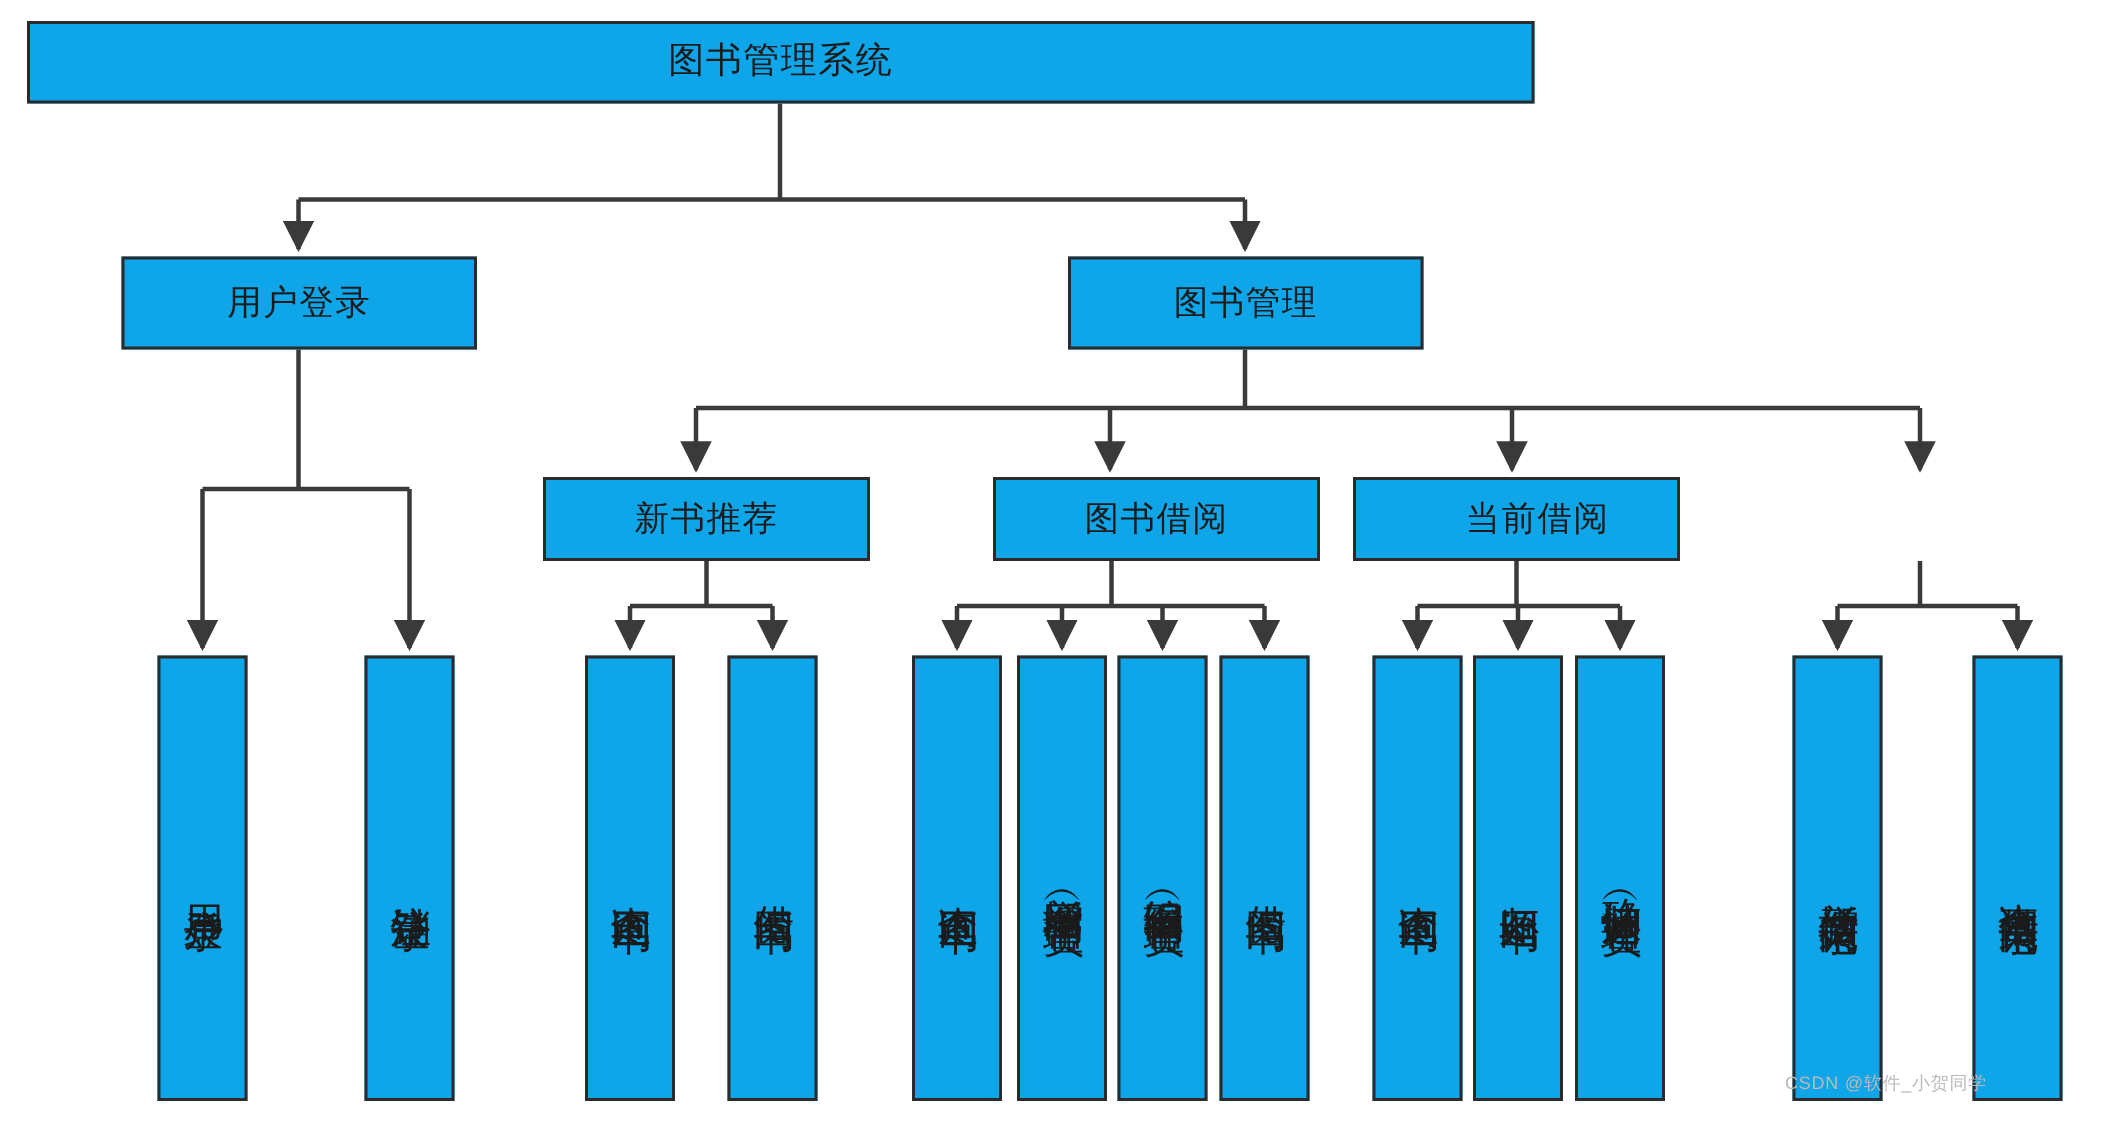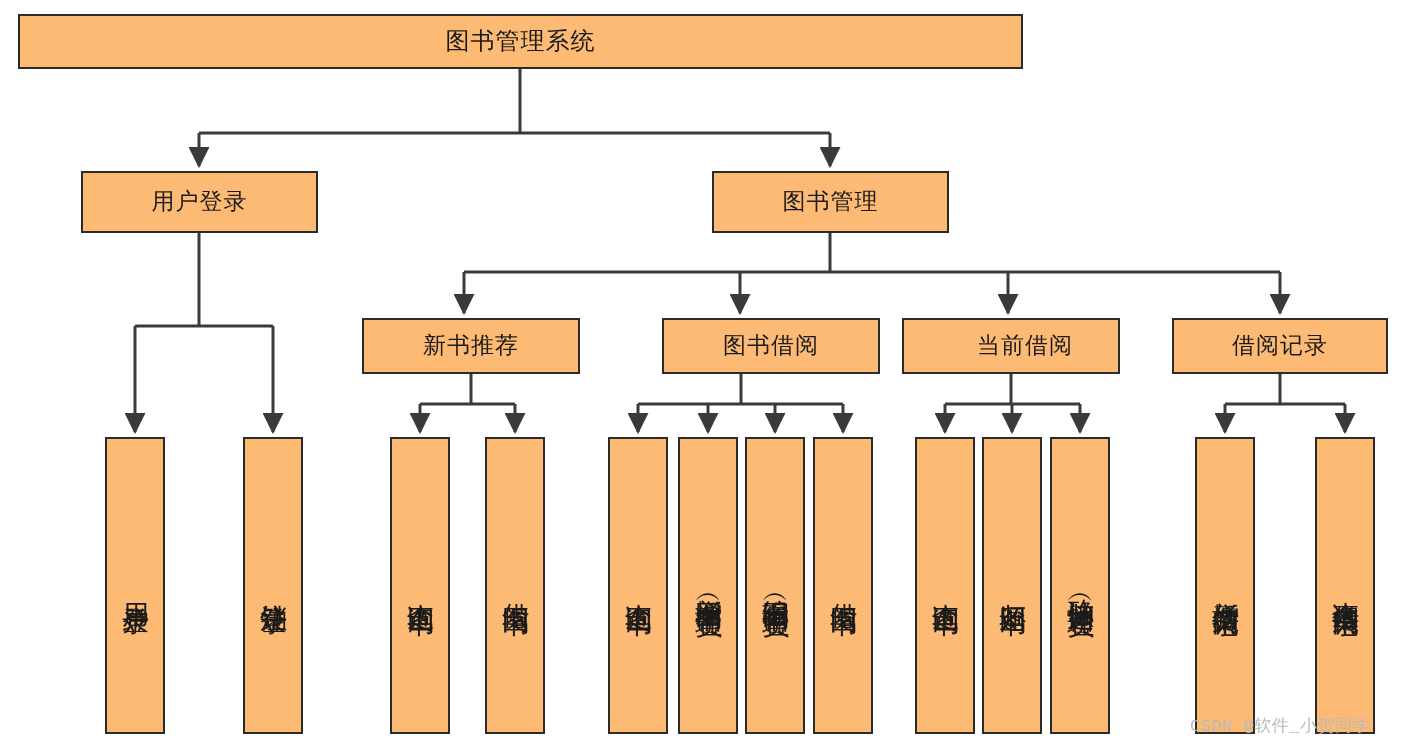--- a/index.html
+++ b/index.html
@@ -21,21 +21,21 @@
     position: absolute;
     left: 0;
     top: 0;
     width: 1405px;
     height: 747px;
     pointer-events: none;
   }
   .node {
     position: absolute;
     box-sizing: border-box;
-    background: #fdba74;
+    background: #0ea5e9;
     border: 2px solid #2b2b2b;
     display: flex;
     align-items: center;
     justify-content: center;
     color: #1b1b1b;
   }
   .node .label {
     display: block;
     text-align: center;
     line-height: 1.18;
@@ -57,25 +57,24 @@
     writing-mode: vertical-rl;
     text-orientation: upright;
     font-size: 27px;
     line-height: 1.02;
     letter-spacing: 2px;
     white-space: nowrap;
   }
   .watermark {
     position: absolute;
     color: #b9b9b9;
-    font-size: 17px;
+    font-size: 12px;
     letter-spacing: 0.5px;
     white-space: nowrap;
     user-select: none;
-    font-family: Liberation Mono, monospace;
   }
 </style>
 </head>
 <body>
 
 <div id="canvas">
 
   <svg class="edges" viewBox="0 0 1405 747" xmlns="http://www.w3.org/2000/svg">
     <defs>
       <marker id="arrow" viewBox="0 0 10 10" refX="9" refY="5" markerWidth="7" markerHeight="7" orient="auto-start-reverse">
@@ -155,23 +154,20 @@
 
   <div class="node horiz" style="left: 712px; top: 171px; width: 237px; height: 62px;">
     <span class="label">图书管理</span>
   </div>
   <div class="node horiz" style="left: 662px; top: 318px; width: 218px; height: 56px;">
     <span class="label">图书借阅</span>
   </div>
   <div class="node horiz" style="left: 902px; top: 318px; width: 218px; height: 56px; padding-left: 28px;">
     <span class="label">当前借阅</span>
   </div>
-  <div class="node horiz" style="left: 1172px; top: 318px; width: 216px; height: 56px;">
-    <span class="label">借阅记录</span>
-  </div>
 
   <div class="node vert" style="left: 105px; top: 437px; width: 60px; height: 297px;">
     <span class="label">用户登录</span>
   </div>
   <div class="node vert" style="left: 243px; top: 437px; width: 60px; height: 297px;">
     <span class="label">注销登录</span>
   </div>
   <div class="node vert" style="left: 390px; top: 437px; width: 60px; height: 297px;">
     <span class="label">查询图书</span>
   </div>

